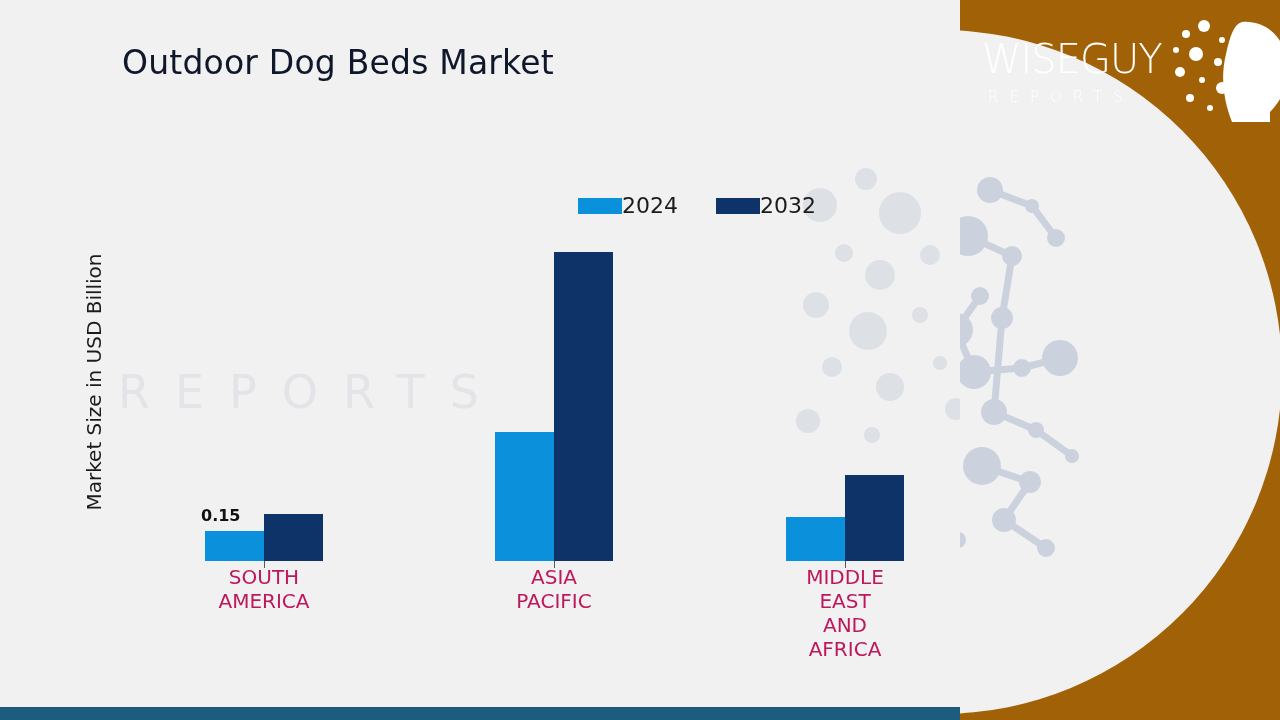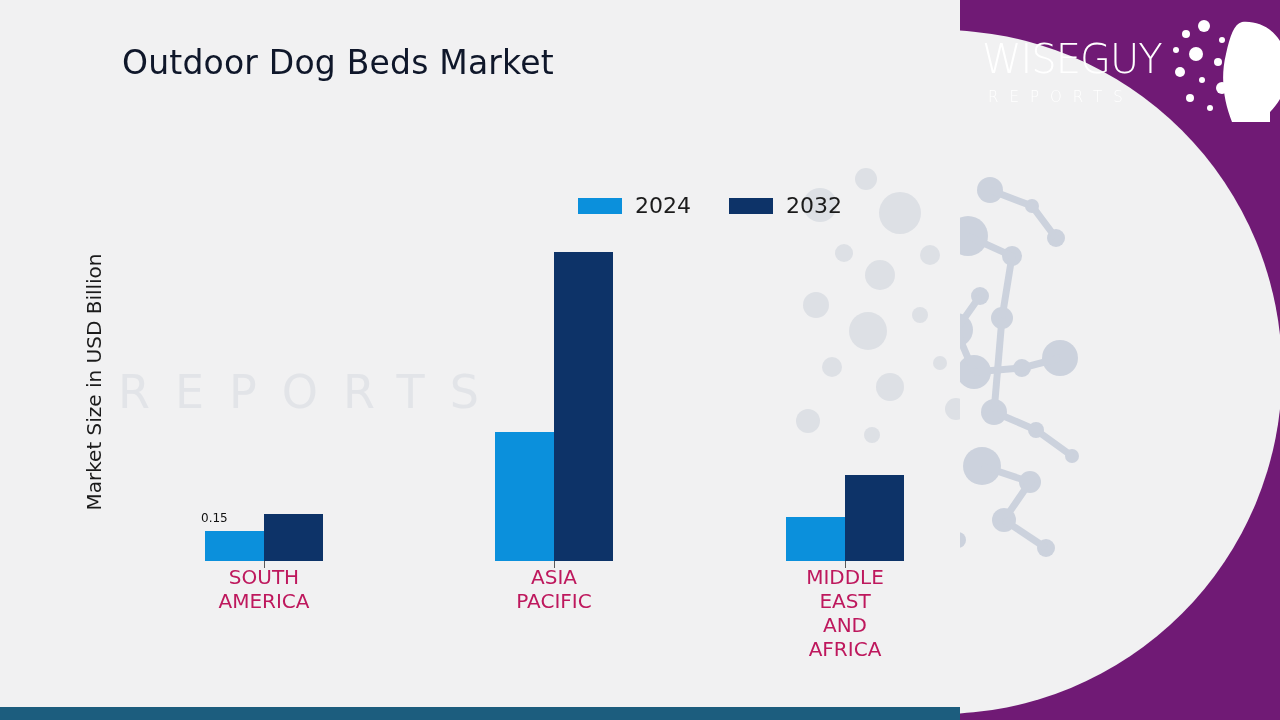--- a/index.html
+++ b/index.html
@@ -92,21 +92,20 @@
     position: absolute;
     left: 578px;
     top: 193px;
     display: flex;
     align-items: center;
     gap: 38px;
   }
   .legend-item {
     display: flex;
     align-items: center;
-    gap: 13px;
   }
   .legend-swatch {
     width: 44px;
     height: 16px;
     display: block;
   }
   .legend-label {
     font-size: 22px;
     color: #1b1b1b;
     font-family: "DejaVu Sans", sans-serif;
@@ -132,22 +131,22 @@
     display: flex;
     align-items: flex-end;
     height: 400px;
   }
   .bar {
     width: 59px;
     display: block;
   }
   .bar-value {
     position: absolute;
-    font-size: 12px;
-    font-weight: normal;
+    font-size: 16px;
+    font-weight: bold;
     color: #111111;
     font-family: "DejaVu Sans", sans-serif;
     white-space: nowrap;
   }
   .cat-label {
     position: absolute;
     top: 404px;
     left: 50%;
     transform: translateX(-50%);
     text-align: center;
@@ -175,21 +174,21 @@
     background: #1c5d7e;
   }
 
   
   #brand-panel {
     position: absolute;
     left: 960px;
     top: 0;
     width: 320px;
     height: 720px;
-    background: #701a75;
+    background: #a16207;
     overflow: hidden;
   }
   #brand-art {
     position: absolute;
     left: 0; top: 0;
     width: 320px; height: 720px;
   }
   #logo {
     position: absolute;
     left: 10px;

